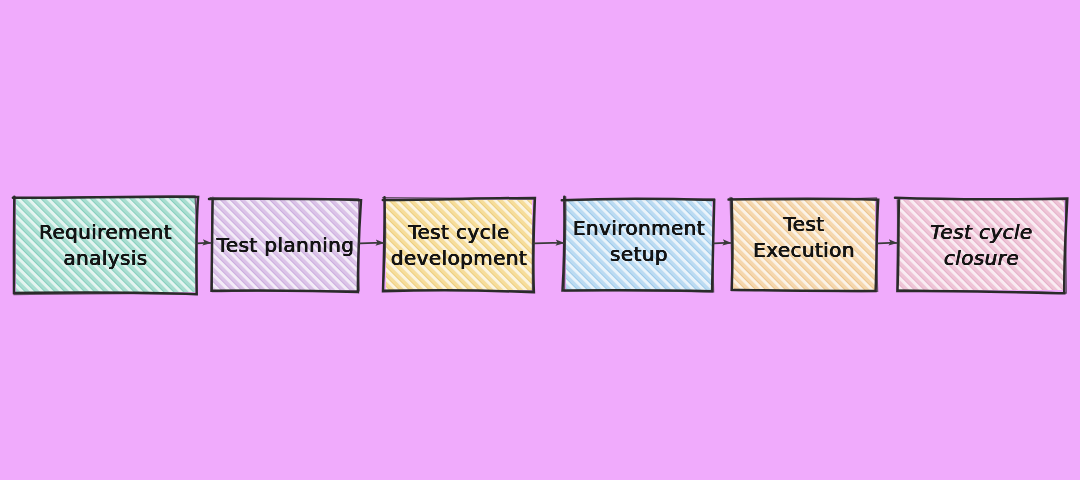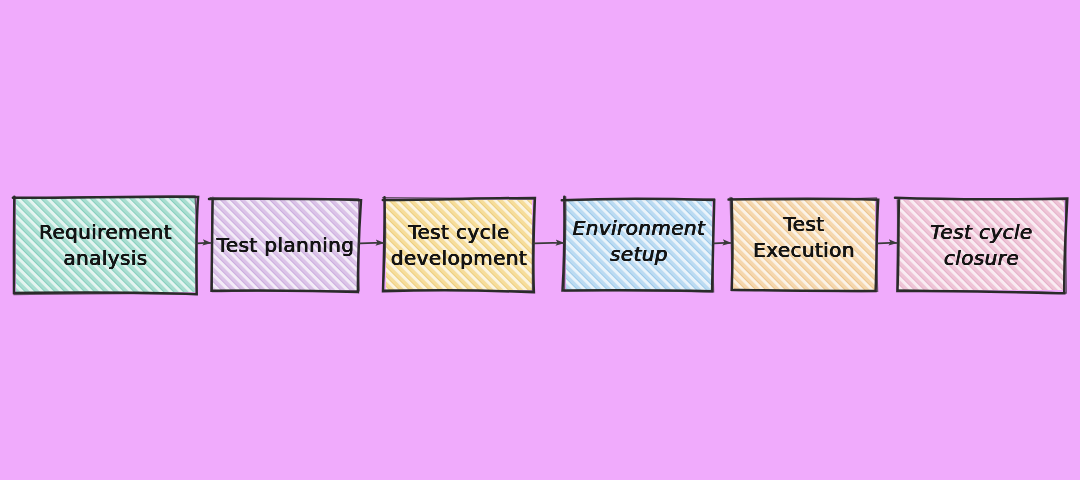--- a/index.html
+++ b/index.html
@@ -139,20 +139,20 @@
         <path d="M878,243.4 Q887.5,242.4 897,243" fill="none" stroke="#3a3a3a" stroke-width="1.7" stroke-linecap="round" marker-end="url(#arrowhead)"></path>
       </g>
   </svg>
 
   <div id="labels-layer">
       <div class="node-label" style="left: 15px; top: 197px; width: 181px; height: 96px;">Requirement
 analysis</div>
       <div class="node-label" style="left: 212px; top: 199px; width: 147px; height: 92px; text-align: center;">Test planning</div>
       <div class="node-label" style="left: 385px; top: 199px; width: 148px; height: 92px;">Test cycle
 development</div>
-      <div class="node-label" style="left: 565px; top: 199px; width: 148px; height: 84px; font-style: italic;">Environment
+      <div class="node-label" style="left: 565px; top: 199px; width: 148px; height: 84px;">Environment
 setup</div>
       <div class="node-label" style="left: 732px; top: 199px; width: 144px; height: 76px; border-radius: 10px;">Test
 Execution</div>
       <div class="node-label" style="left: 898px; top: 199px; width: 167px; height: 92px; font-style: italic;">Test cycle
 closure</div>
     </div>
 </div>
 
 </body></html>

